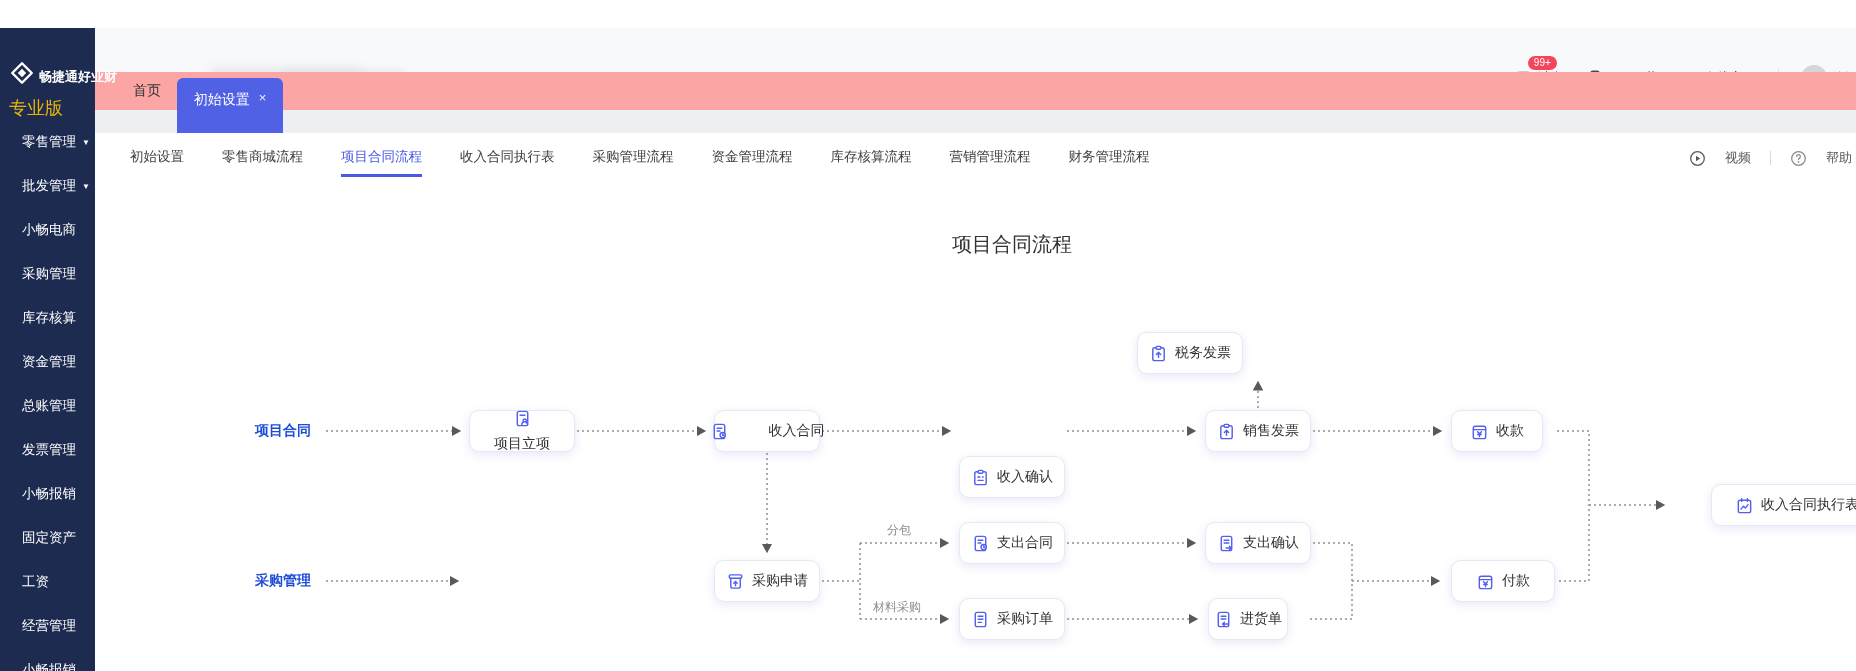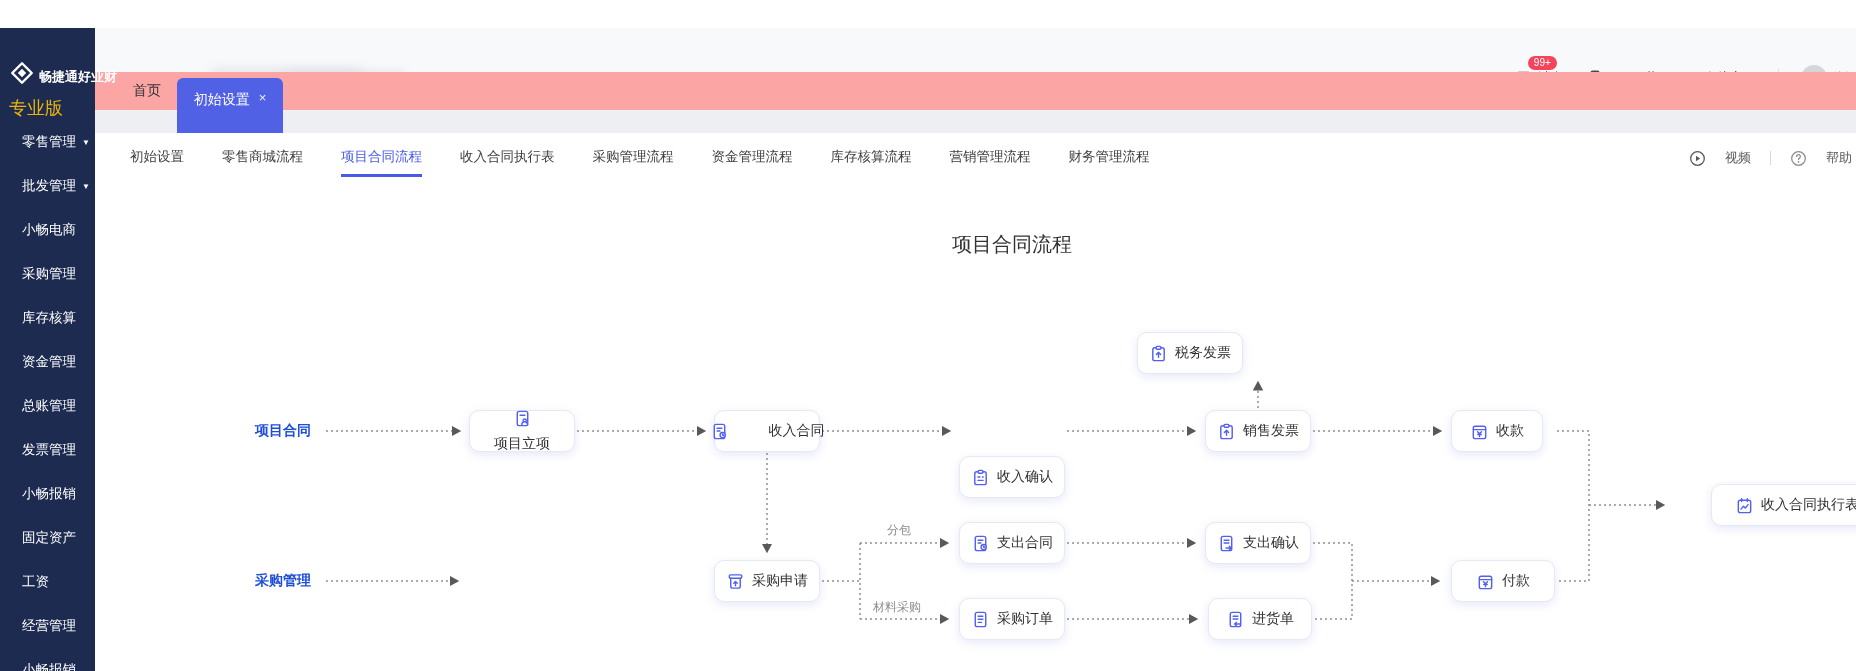--- a/index.html
+++ b/index.html
@@ -359,21 +359,21 @@
       </div>
       <div class="node" style="left: 959px; top: 598px; width: 106px;">
         <span style="display: flex;">
           <svg width="19" height="19" viewBox="0 0 20 20" fill="none" stroke="#5360ef" stroke-width="1.5" stroke-linecap="round" stroke-linejoin="round">
             <rect x="4.5" y="2.5" width="11" height="15" rx="2"></rect>
             <path d="M7.5 6.5 h5 M7.5 9.8 h5 M7.5 13 h3.5"></path>
           </svg>
         </span>
         <span>采购订单</span>
       </div>
-      <div class="node" style="left: 1208px; top: 598px; width: 104px;">
+      <div class="node" style="left: 1208px; top: 598px; width: 80px;">
         <span style="display: flex;">
           <svg width="19" height="19" viewBox="0 0 20 20" fill="none" stroke="#5360ef" stroke-width="1.5" stroke-linecap="round" stroke-linejoin="round">
             <rect x="4.5" y="2.5" width="11" height="15" rx="2"></rect>
             <path d="M7.5 6.5 h5 M7.5 9.5 h5"></path>
             <path d="M14.5 14.7 H9 M11 12.9 l-2 1.8 2 1.8" style="stroke-width:1.4"></path>
           </svg>
         </span>
         <span>进货单</span>
       </div>
       <div class="node" style="left: 1451px; top: 560px; width: 104px;">

